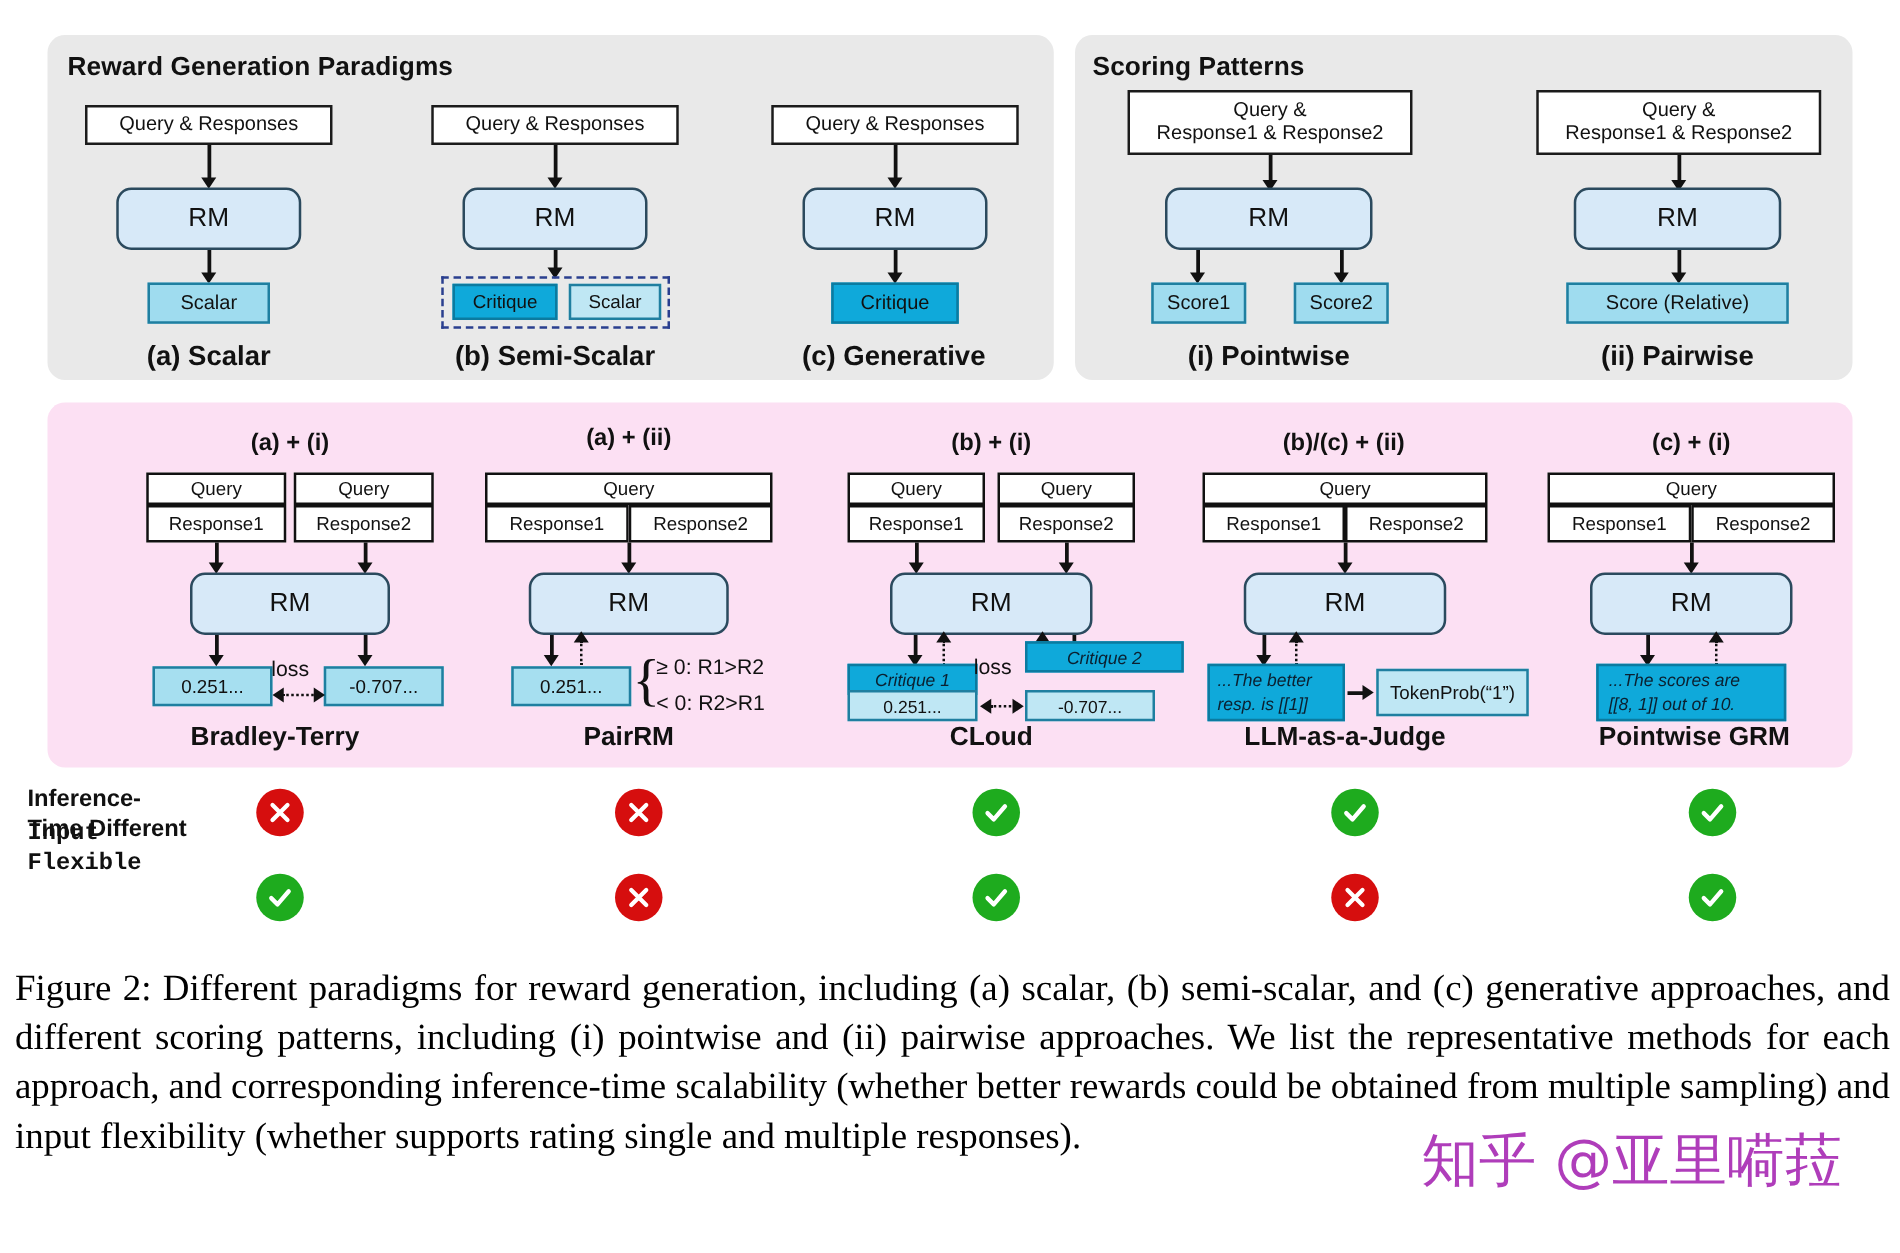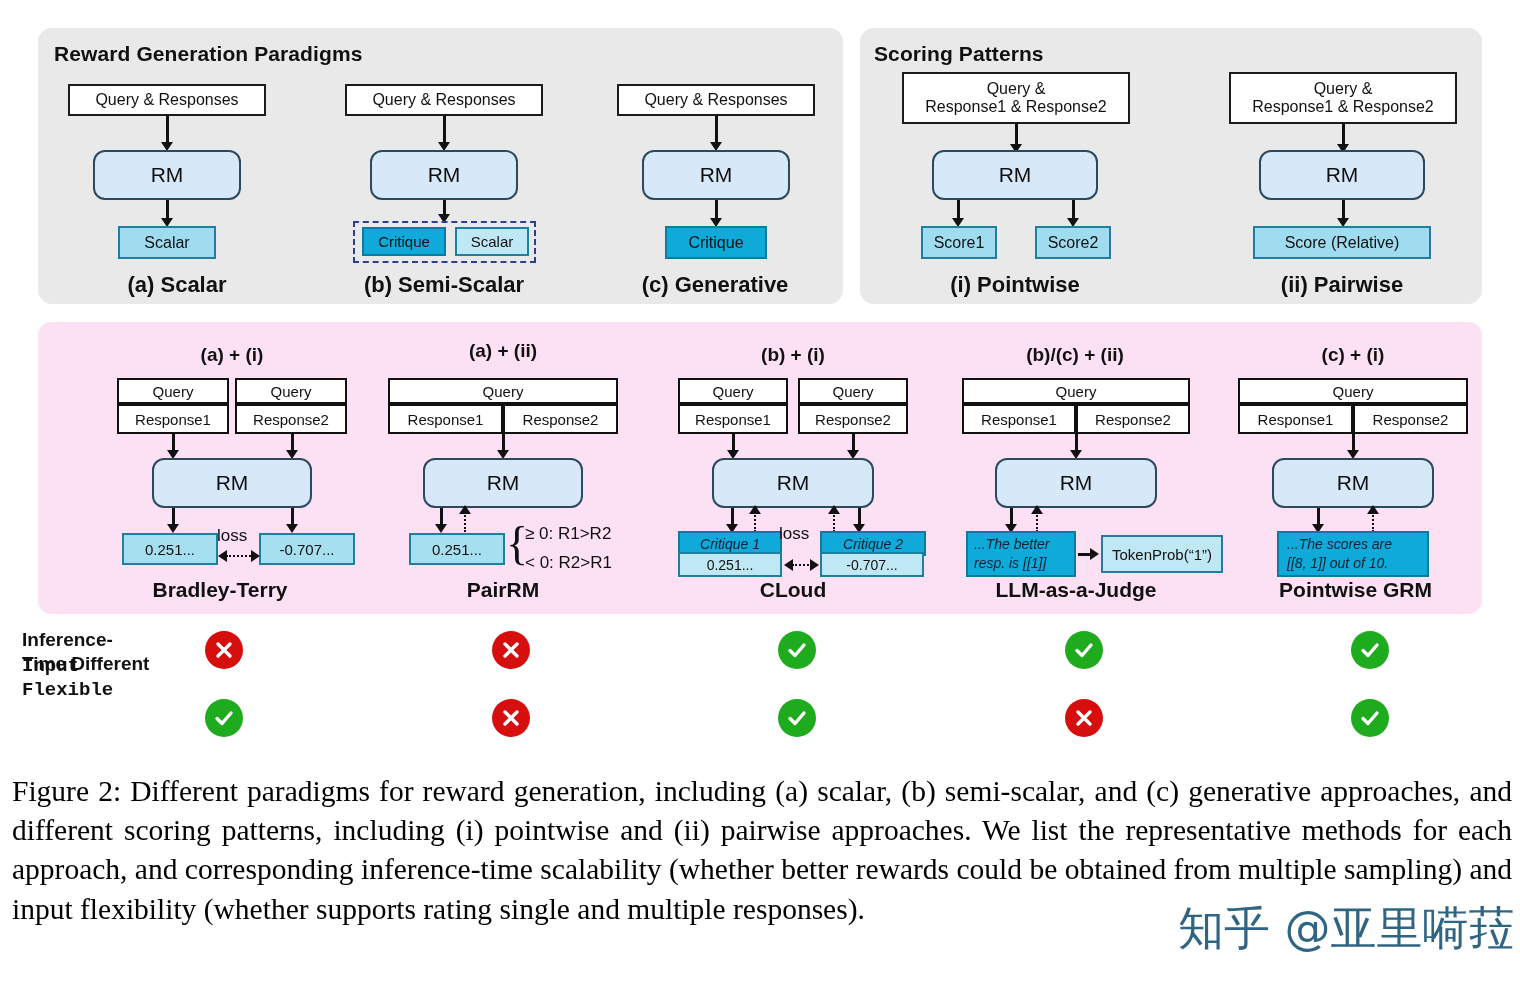--- a/index.html
+++ b/index.html
@@ -115,41 +115,41 @@
   .mark.no{background:#d60e0e;}
   .mark svg{display:block;}
 
   
   .caption{
     position:absolute;left:12px;top:772px;width:1500px;
     font-family:"Liberation Serif", serif;font-size:29.5px;color:#000;
     line-height:1.33;text-align:justify;
   }
   .watermark{
-    position:absolute;left:1178px;top:898px;
-    font-size:46px;color:#0c4a6e;font-family:"DejaVu Sans", sans-serif;
+    position:absolute;left:1137px;top:898px;
+    font-size:46px;color:#a21caf;font-family:"DejaVu Sans", sans-serif;
     white-space:nowrap;opacity:.85;
   }
 </style>
 </head>
 <body>
 
 <div class="stage">
 
   <div class="grey-panel" style="left:38px;top:28px;width:805px;height:276px;"></div>
   <div class="panel-title" style="left:54px;top:42px;">Reward Generation Paradigms</div>
 
   <div class="io-box" style="left:68px;top:84px;width:198px;height:32px;">Query &amp; Responses</div>
   <div class="vline" style="left:166px;top:116px;height:30px;"></div>
   <div class="arrowhead" style="left:161px;top:142px;"></div>
   <div class="rm-box" style="left:93px;top:150px;width:148px;height:50px;">RM</div>
   <div class="vline" style="left:166px;top:200px;height:22px;"></div>
   <div class="arrowhead" style="left:161px;top:218px;"></div>
   <div class="out-box" style="left:118px;top:226px;width:98px;height:33px;">Scalar</div>
-  <div class="cap-label" style="left:76px;top:272px;width:202px;">(a) Scalar</div>
+  <div class="cap-label" style="left:66px;top:272px;width:202px;">(a) Scalar</div>
 
   <div class="io-box" style="left:345px;top:84px;width:198px;height:32px;">Query &amp; Responses</div>
   <div class="vline" style="left:443px;top:116px;height:30px;"></div>
   <div class="arrowhead" style="left:438px;top:142px;"></div>
   <div class="rm-box" style="left:370px;top:150px;width:148px;height:50px;">RM</div>
   <div class="vline" style="left:443px;top:200px;height:18px;"></div>
   <div class="arrowhead" style="left:438px;top:214px;"></div>
   <div class="dashbox" style="left:353px;top:221px;width:183px;height:42px;"></div>
   <div class="out-box dark" style="left:362px;top:227px;width:84px;height:29px;font-size:15px;">Critique</div>
   <div class="out-box pale" style="left:455px;top:227px;width:74px;height:29px;font-size:15px;">Scalar</div>
@@ -248,21 +248,21 @@
   <div class="vline" style="left:731px;top:508px;height:20px;"></div>
   <div class="arrowhead" style="left:726px;top:524px;"></div>
   <div class="dotline" style="left:754px;top:512px;height:20px;"></div>
   <div class="arrowhead up" style="left:749px;top:505px;"></div>
   <div class="vline" style="left:858px;top:508px;height:20px;"></div>
   <div class="arrowhead" style="left:853px;top:524px;"></div>
   <div class="dotline" style="left:833px;top:512px;height:20px;"></div>
   <div class="arrowhead up" style="left:828px;top:505px;"></div>
   <div class="crit-box" style="left:678px;top:531px;width:104px;height:25px;">Critique 1</div>
   <div class="val-box" style="left:678px;top:552px;width:104px;height:25px;font-size:14px;background:#bfe7f4;">0.251...</div>
-  <div class="crit-box" style="left:820px;top:531px;width:106px;height:25px;">Critique 2</div>
+  <div class="crit-box" style="left:820px;top:513px;width:127px;height:25px;">Critique 2</div>
   <div class="val-box" style="left:820px;top:552px;width:104px;height:25px;font-size:14px;background:#bfe7f4;">-0.707...</div>
   <div class="loss-label" style="left:779px;top:524px;">loss</div>
   <div class="hdot" style="left:792px;top:564px;width:20px;"></div>
   <div class="arrowhead-l" style="left:784px;top:559px;"></div>
   <div class="arrowhead-r" style="left:810px;top:559px;"></div>
   <div class="method-label" style="left:693px;top:578px;width:200px;">CLoud</div>
 
   <div class="combo-label" style="left:975px;top:344px;width:200px;">(b)/(c) + (ii)</div>
   <div class="small-box" style="left:962px;top:378px;width:228px;height:26px;">Query</div>
   <div class="small-box" style="left:962px;top:404px;width:114px;height:30px;">Response1</div>

